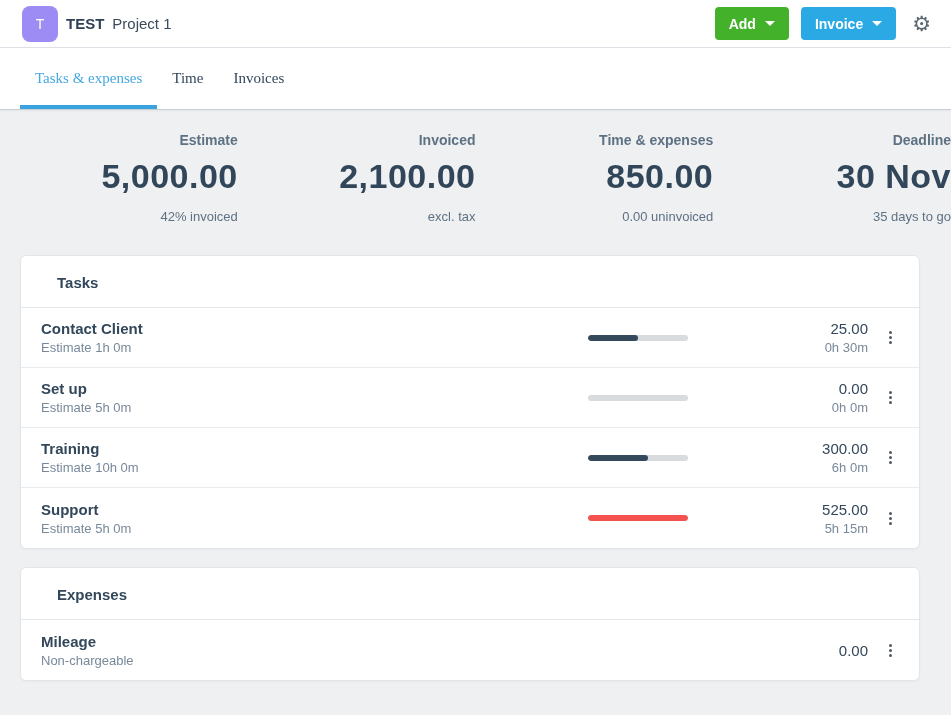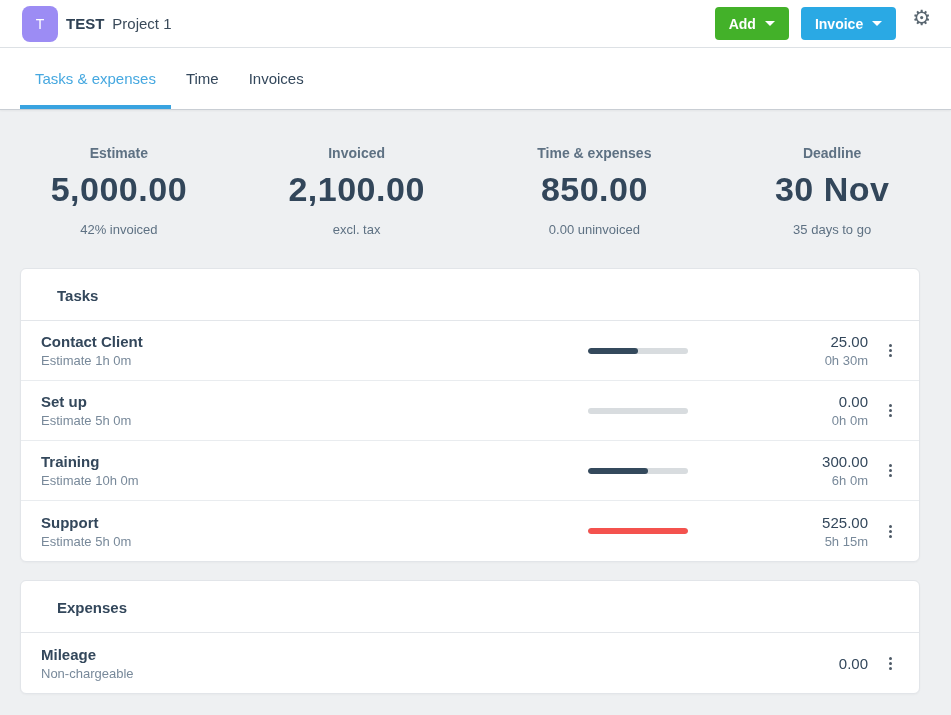--- a/index.html
+++ b/index.html
@@ -25,21 +25,21 @@
     width: 36px; height: 36px;
     background: #9c8cf4;
     border-radius: 8px;
     display: flex; align-items: center; justify-content: center;
     color: #ffffff; font-size: 14px;
   }
   .title { margin-left: 8px; font-size: 15px; }
   .title .code { font-weight: bold; color: #2f4154; margin-right: 8px; }
   .title .name { color: #3a4a5a; }
 
-  .topbar-right { display: flex; }
+  .topbar-right { display: flex; align-items: center; }
   .btn {
     border: none;
     border-radius: 4px;
     color: #fff;
     font-family: inherit;
     font-size: 14px;
     font-weight: bold;
     height: 33px;
     padding: 0 14px;
     display: flex; align-items: center;
@@ -75,31 +75,32 @@
     padding-left: 20px;
   }
   .tab {
     display: flex; align-items: center;
     padding: 0 15px;
     font-size: 15px;
     color: #33475b;
     cursor: pointer;
     border-bottom: 4px solid transparent;
     border-top: 4px solid transparent;
+    font-family: Liberation Serif, serif;
   }
   .tab.active {
     color: #46a8e0;
     border-bottom-color: #39a3e0;
   }
 
   
   .stats {
     display: flex;
-    padding: 35px 0 31px 0;
-    text-align: center;
+    padding: 22px 0 31px 0;
+    text-align: right;
   }
   .stat { flex: 1; }
   .stat-label { font-size: 14px; font-weight: bold; color: #5e7183; }
   .stat-value {
     font-size: 34px;
     font-weight: bold;
     color: #32465a;
     margin-top: 9px;
     letter-spacing: 0.5px;
   }

